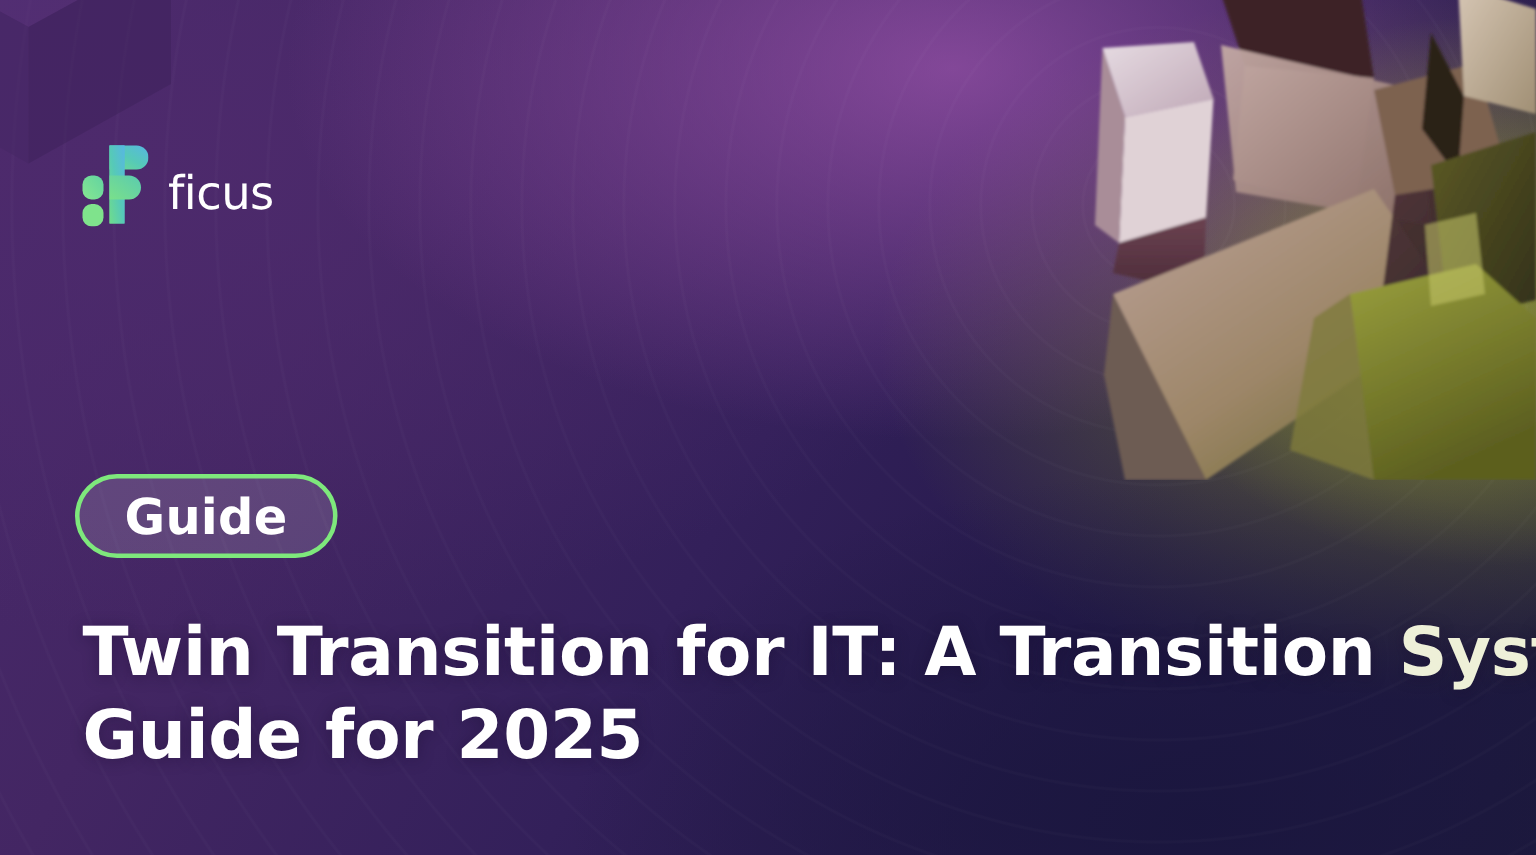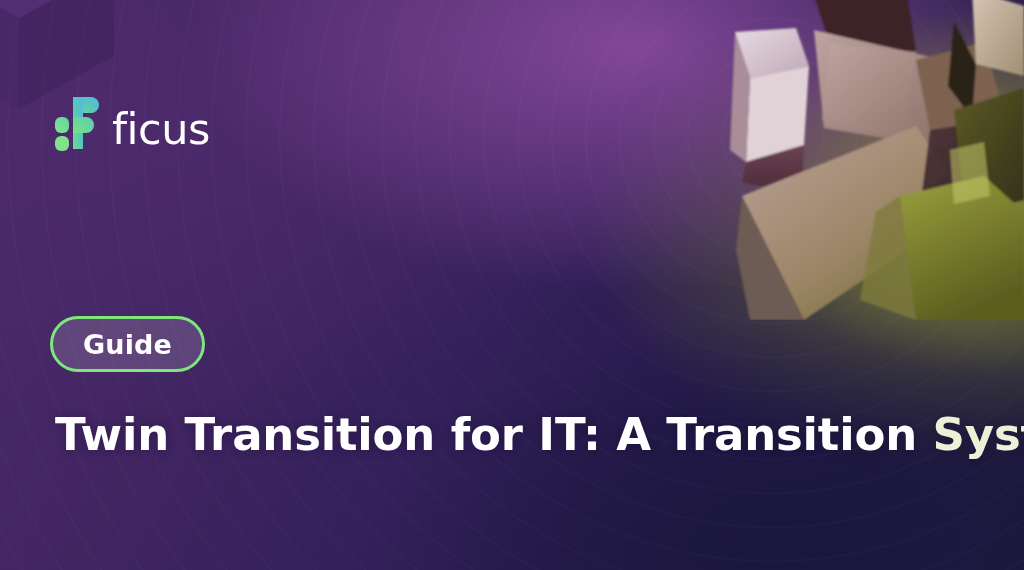--- a/index.html
+++ b/index.html
@@ -90,21 +90,21 @@
     left: 53px;
     top: 94px;
     display: flex;
     align-items: center;
     gap: 13px;
     height: 58px;
   }
   .logo-mark { width: 46px; height: 56px; display:block; }
   .logo-word {
     color: #ffffff;
-    font-size: 43px;
+    font-size: 31px;
     line-height: 1;
     letter-spacing: -0.012em;
     font-weight: 500;
     font-family: "DejaVu Sans", sans-serif;
     transform: translateY(1px);
     margin-top: 11px;
   }
 
   .badge {
     position: absolute;
@@ -114,21 +114,21 @@
     min-width: 154px;
     box-sizing: border-box;
     padding: 0 30px;
     display: inline-flex;
     align-items: center;
     justify-content: flex-end;
     border: 3px solid #7ee87c;
     border-radius: 30px;
     background: rgba(255,255,255,0.14);
     color: #ffffff;
-    font-size: 27px;
+    font-size: 33px;
     font-weight: bold;
     letter-spacing: 0.005em;
     font-family: "DejaVu Sans", sans-serif;
   }
 
   .title {
     position: absolute;
     left: 55px;
     top: 408px;
     width: 930px;
@@ -268,15 +268,16 @@
     </svg>
     <span class="logo-word">ficus</span>
   </div>
 
   <div class="badge">
     <span>Guide</span>
   </div>
 
   <h1 class="title">
     <span class="ln"><span>Twin Transition for IT: A Transition </span><span class="tint">Systems</span></span>
+    <span class="ln">Guide for 2025</span>
   </h1>
 
 </div>
 
 </body></html>

